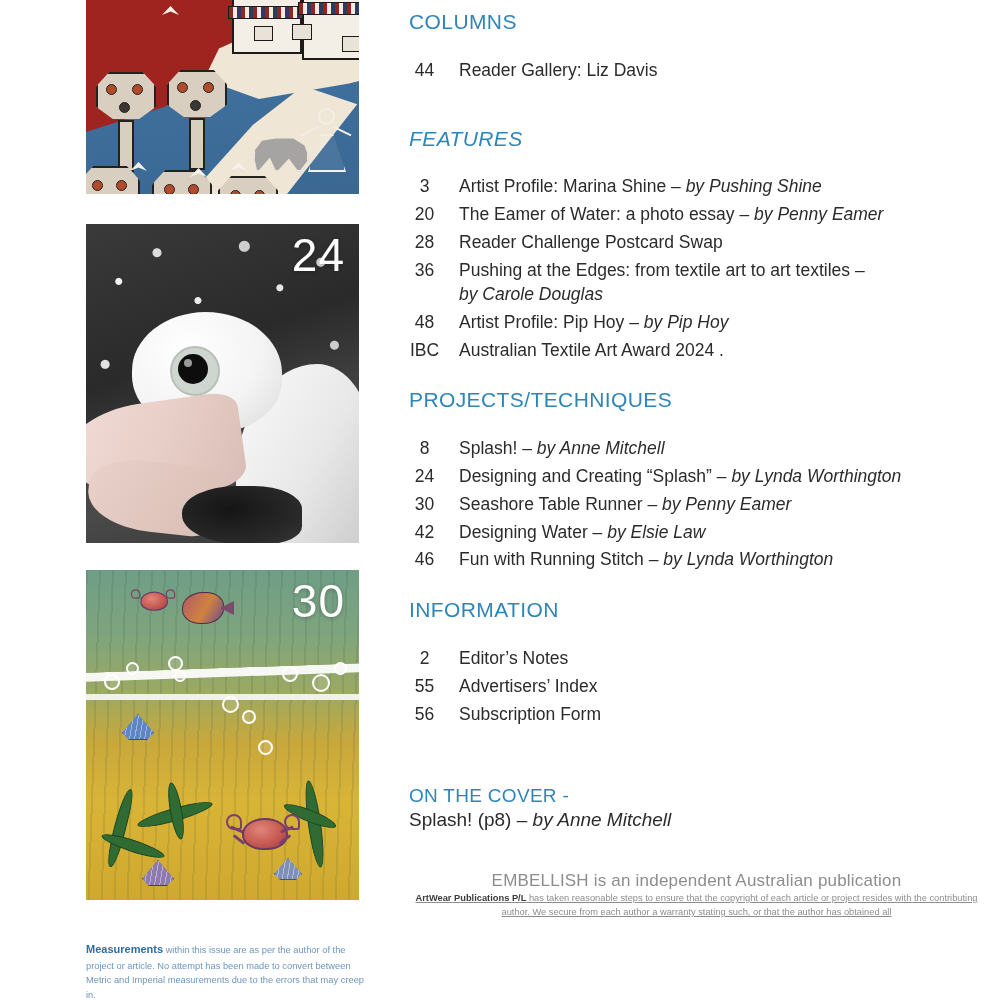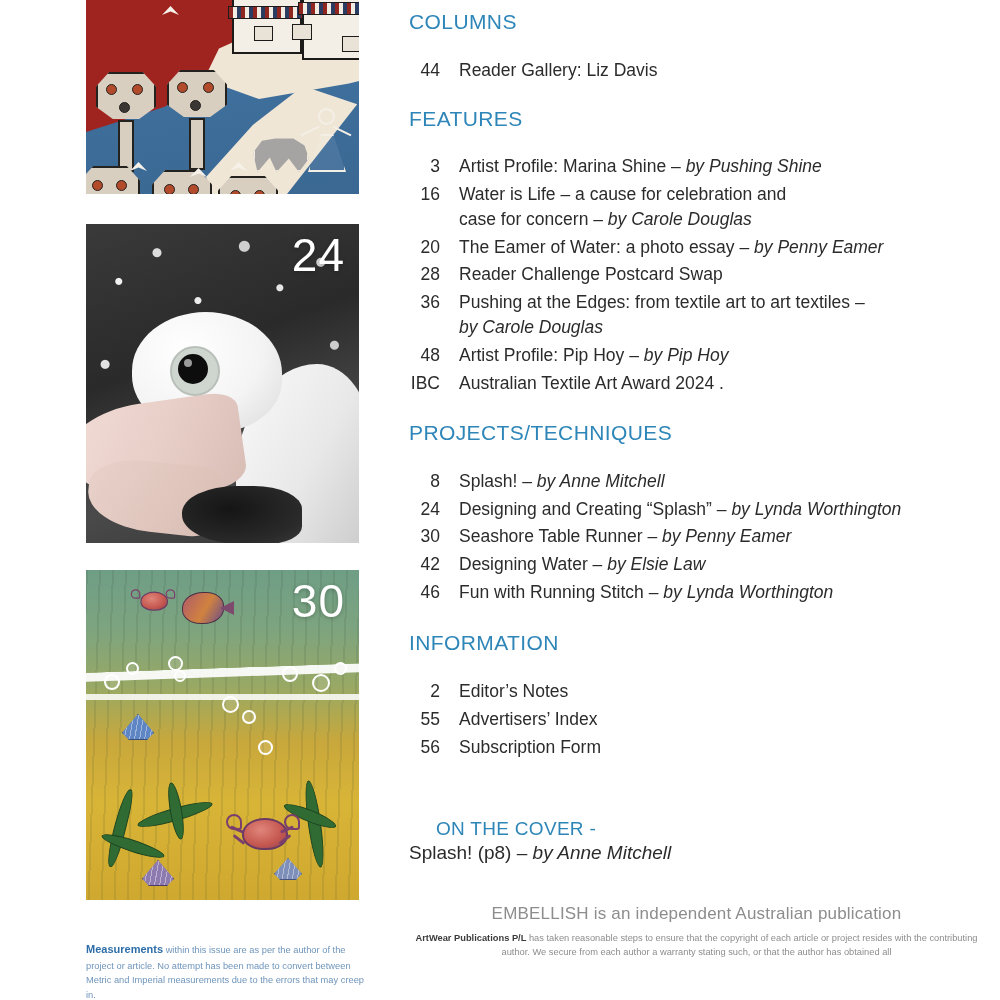--- a/index.html
+++ b/index.html
@@ -161,37 +161,38 @@
   
   .toc { position:absolute; left:409px; top:0; width:575px; }
 
   .sec-head {
     color:#2e86b8; font-size:21px; font-weight:400; letter-spacing:.4px;
     margin: 0; line-height:1.1;
   }
   .entries { margin:0; padding:0; list-style:none; }
   .entry { display:flex; align-items:flex-start; margin-bottom:3px; }
   .entry .pg {
-    width:31px; text-align:right; flex:0 0 31px;
+    width:31px; text-align:center; flex:0 0 31px;
     font-size:17.5px; color:#2b2b2b; font-weight:400; line-height:1.42;
   }
   .entry .ttl {
     margin-left:19px; font-size:17.5px; color:#2b2b2b; line-height:1.42;
     font-weight:400;
   }
   .entry .ttl em { font-style: italic; }
 
-  .cover-head { color:#2e86b8; font-size:19px; font-weight:400; letter-spacing:.3px;margin-left:27px; }
+  .cover-head { color:#2e86b8; font-size:19px; font-weight:400; letter-spacing:.3px; }
   .cover-line { font-size:19px; color:#2b2b2b; margin-top:2px; }
   .cover-line em { font-style: italic; }
 
   .embellish-line { font-size:17px; color:#8d8d8d; font-weight:300; letter-spacing:.2px; }
   .fineprint {
-    font-size:9.3px; color:#8d8d8d; line-height:1.52; margin-top:7px;
+    font-size:9.3px; color:#8d8d8d; line-height:1.52; 
     max-width:578px;
+    text-decoration:underline;
   }
   .fineprint b { color:#3b3b3b; font-weight:700; }
 
   .measure {
     position:absolute; left:86px; top:941px; width:278px;
     font-size:9.3px; color:#6f95bb; line-height:1.6;
   }
   .measure b { color:#2e6ea8; font-weight:700; font-size:11px; }
 </style>
 </head>
@@ -340,29 +341,25 @@
   <div class="toc">
 
     <h2 class="sec-head" style="margin-top:10px;">COLUMNS</h2>
     <ul class="entries" style="margin-top:25px;">
       <li class="entry">
         <span class="pg">44</span>
         <span class="ttl"><span>Reader Gallery: Liz Davis</span></span>
       </li>
     </ul>
 
-    <h2 class="sec-head" style="margin-top:24px;">FEATURES</h2>
+    <h2 class="sec-head" style="margin-top:44px;font-style:italic;">FEATURES</h2>
     <ul class="entries" style="margin-top:24px;">
       <li class="entry">
         <span class="pg">3</span>
         <span class="ttl"><span>Artist Profile: Marina Shine – </span><em>by Pushing Shine</em></span>
-      </li>
-      <li class="entry">
-        <span class="pg">16</span>
-        <span class="ttl" style="max-width:350px;"><span>Water is Life – a cause for celebration and case for concern – </span><em>by Carole Douglas</em></span>
       </li>
       <li class="entry">
         <span class="pg">20</span>
         <span class="ttl"><span>The Eamer of Water: a photo essay – </span><em>by Penny Eamer</em></span>
       </li>
       <li class="entry">
         <span class="pg">28</span>
         <span class="ttl"><span>Reader Challenge Postcard Swap</span></span>
       </li>
       <li class="entry">

